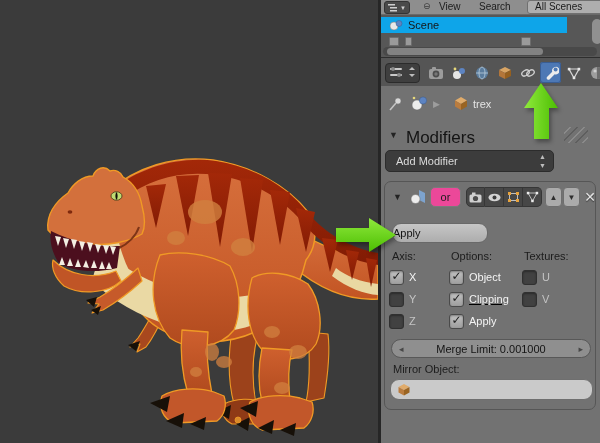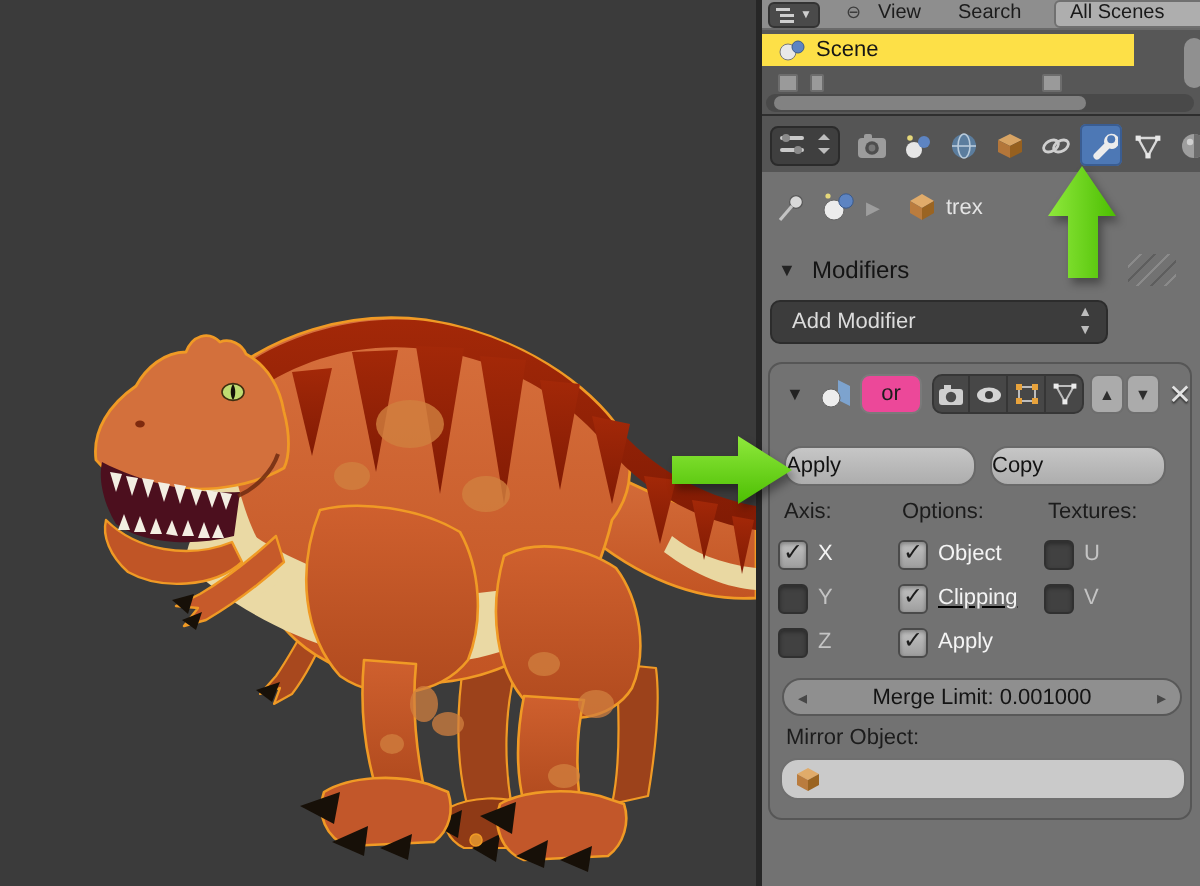--- a/index.html
+++ b/index.html
@@ -11,36 +11,36 @@
   .vsep{left:378px;top:0;width:3px;height:443px;background:#262626;}
   .right{left:381px;top:0;width:219px;height:443px;}
   .outliner-header{left:0;top:0;width:219px;height:14px;background:#8e8e8e;
     border-bottom:1px solid #6a6a6a;font-size:10px;color:#1e1e1e;}
   .editor-btn{display:inline-flex;align-items:center;gap:2px;background:#4a4a4a;
     border:1px solid #333;border-radius:3px;height:11px;padding:0 3px;margin:1px 0 0 3px;}
   .menu-label{position:absolute;top:1px;font-size:10px;color:#1c1c1c;}
   .pill-btn{position:absolute;top:0px;height:12px;line-height:12px;background:#aeaeae;
     border:1px solid #707070;border-radius:3px;padding:0 7px;font-size:10px;color:#1a1a1a;}
   .outliner-body{left:0;top:15px;width:219px;height:42px;background:#575757;}
-  .tree-row-sel{left:0;top:2px;width:186px;height:16px;background:#fde047;}
+  .tree-row-sel{left:0;top:2px;width:186px;height:16px;background:#0ea5e9;}
   .tree-label{position:absolute;left:27px;top:2px;font-size:11px;color:#161616;}
   .mini-ic{position:absolute;background:#9a9a9a;border:1px solid #6d6d6d;width:8px;height:7px;border-radius:1px;}
   .hscroll-track{left:2px;top:32px;width:214px;height:9px;background:#494949;border-radius:5px;}
   .hscroll-thumb{left:6px;top:33px;width:156px;height:7px;background:#828282;border-radius:4px;}
   .vscroll-knob{left:211px;top:4px;width:10px;height:25px;background:#909090;border-radius:5px;}
   
   .props-header{left:0;top:57px;width:219px;height:28px;background:#555;
     border-top:1px solid #2e2e2e;border-bottom:1px solid #3a3a3a;}
   .ed-btn2{left:4px;top:5px;width:33px;height:18px;background:#3f3f3f;border:1px solid #2b2b2b;border-radius:4px;}
   .tab{top:4px;width:21px;height:21px;border-radius:3px;display:flex;align-items:center;justify-content:center;}
   .tab.active{background:#4d78b5;box-shadow:inset 0 0 0 1px #3a5d92;}
   
   .props-body{left:0;top:86px;width:219px;height:357px;background:#727272;}
   .crumb-text{font-size:11px;color:#e4e4e4;}
-  .ptitle{font-size:12px;color:#141414;}
+  .ptitle{font-size:17px;color:#141414;}
   .tri{font-size:9px;color:#232323;}
   .tri-l{font-size:9px;color:#c9c9c9;}
   .add-mod{left:4px;top:64px;width:169px;height:22px;background:#3c3c3c;border:1px solid #2c2c2c;
     border-radius:5px;color:#dcdcdc;font-size:11px;line-height:21px;padding-left:10px;box-sizing:border-box;}
   .add-mod .arrows{position:absolute;right:7px;top:1px;font-size:7px;line-height:9px;color:#bdbdbd;text-align:center;}
   .modbox{left:3px;top:95px;width:212px;height:229px;border:1px solid #565656;border-radius:7px;box-sizing:border-box;}
   .namefield{left:45px;top:5px;width:31px;height:20px;background:#ec4899;border:1px solid #7a7a7a;border-radius:5px;
     font-size:11px;color:#1c1c1c;text-align:center;line-height:19px;box-sizing:border-box;}
   .tgl-group{left:81px;top:5px;height:20px;display:flex;}
   .tgl{width:19px;height:20px;background:#474747;border:1px solid #363636;border-left:none;
@@ -368,21 +368,20 @@
                 <rect x="9.7" y="0.8" width="2.5" height="2.5" fill="#ececec"></rect>
               <rect x="5.2" y="8.7" width="2.5" height="2.5" fill="#ececec"></rect>
             </svg>
           </div>
         </div>
         <div class="abs updn" style="left:160px;">▲</div>
         <div class="abs updn" style="left:178px;">▼</div>
         <div class="abs xclose">✕</div>
 
         <div class="abs btn" style="left:7px;width:96px;">Apply</div>
-        <div class="abs btn" style="left:110px;width:88px;">Copy</div>
 
         <span class="abs colhead" style="left:7px;">Axis:</span>
         <span class="abs colhead" style="left:66px;">Options:</span>
         <span class="abs colhead" style="left:139px;">Textures:</span>
 
         <div class="abs cbrow checked" style="left:4px;top:88px;">
           <span class="cb"></span>
             <span class="cblabel">X</span>
         </div>
         <div class="abs cbrow" style="left:4px;top:110px;">

